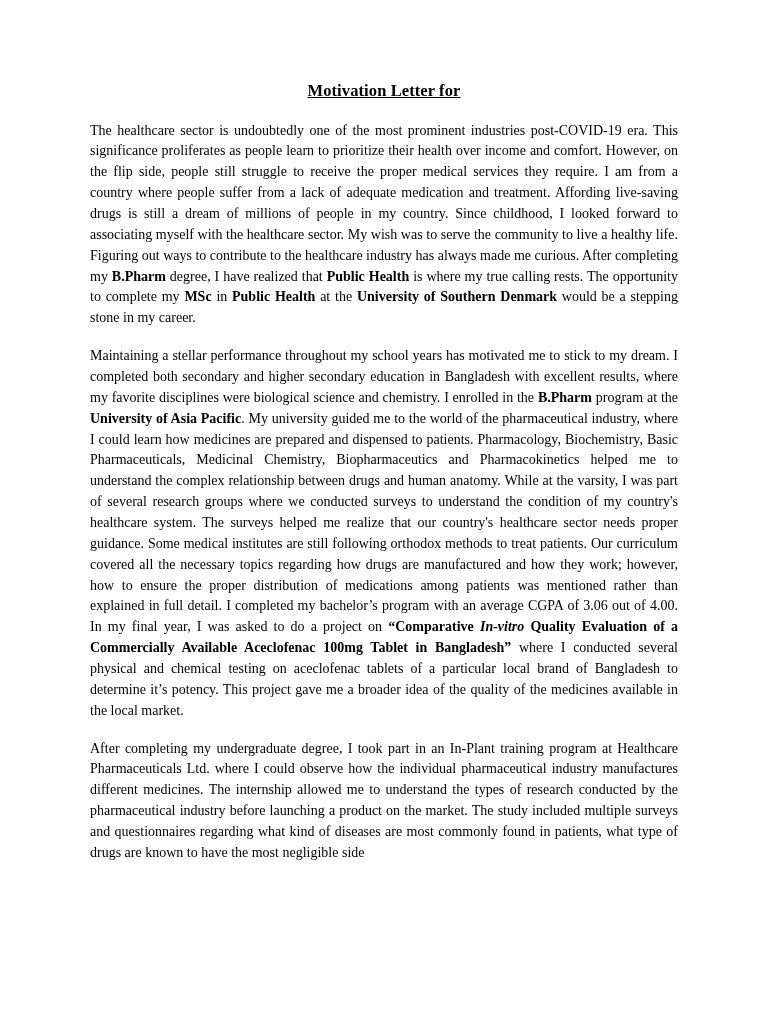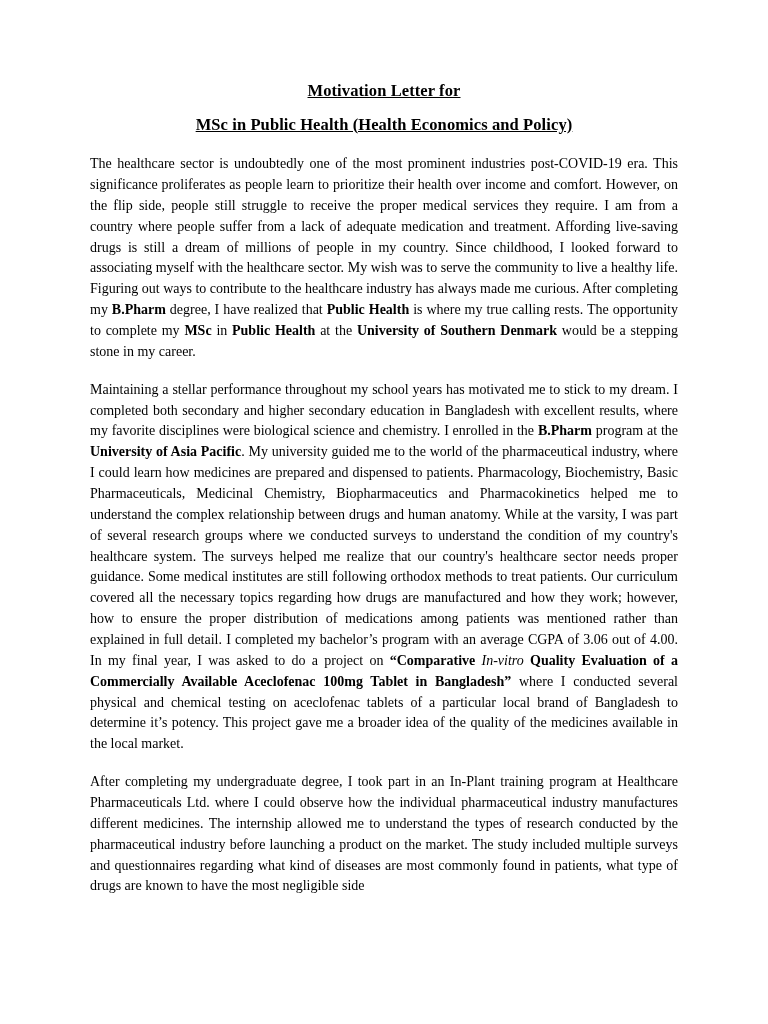--- a/index.html
+++ b/index.html
@@ -40,30 +40,29 @@
     line-height: 1.49;
     text-align: justify;
     text-justify: inter-word;
     margin: 0 0 17px 0;
     hyphens: none;
   }
   p.body-par.first {
     margin-top: 17px;
   }
   .b { font-weight: bold; }
-  .bi { font-weight: normal; font-style: italic; }
+  .bi { font-weight: bold; font-style: italic; }
 </style>
 </head>
 <body>
 
 <div class="page">
 
   <div class="title-block">
     <div class="title-line">Motivation Letter for </div>
-    <div class="title-line second">MSc in Public Health (Health Economics and Policy)</div>
   </div>
 
   <p class="body-par first"><span>The healthcare sector is undoubtedly one of the most prominent industries post-COVID-19 era. This significance proliferates as people learn to prioritize their health over income and comfort. However, on the flip side, people still struggle to receive the proper medical services they require. I am from a country where people suffer from a lack of adequate medication and treatment. Affording live-saving drugs is still a dream of millions of people in my country. Since childhood, I looked forward to associating myself with the healthcare sector. My wish was to serve the community to live a healthy life. Figuring out ways to contribute to the healthcare industry has always made me curious. After completing my </span><span class="b">B.Pharm</span><span> degree, I have realized that </span><span class="b">Public Health</span><span> is where my true calling rests. The opportunity to complete my </span><span class="b">MSc</span><span> in </span><span class="b">Public Health</span><span> at the </span><span class="b">University of Southern Denmark</span><span> would be a stepping stone in my career.</span></p>
 
   <p class="body-par"><span>Maintaining a stellar performance throughout my school years has motivated me to stick to my dream. I completed both secondary and higher secondary education in Bangladesh with excellent results, where my favorite disciplines were biological science and chemistry. I enrolled in the </span><span class="b">B.Pharm</span><span> program at the </span><span class="b">University of Asia Pacific</span><span>. My university guided me to the world of the pharmaceutical industry, where I could learn how medicines are prepared and dispensed to patients. Pharmacology, Biochemistry, Basic Pharmaceuticals, Medicinal Chemistry, Biopharmaceutics and Pharmacokinetics helped me to understand the complex relationship between drugs and human anatomy. While at the varsity, I was part of several research groups where we conducted surveys to understand the condition of my country's healthcare system. The surveys helped me realize that our country's healthcare sector needs proper guidance. Some medical institutes are still following orthodox methods to treat patients. Our curriculum covered all the necessary topics regarding how drugs are manufactured and how they work; however, how to ensure the proper distribution of medications among patients was mentioned rather than explained in full detail. I completed my bachelor’s program with an average CGPA of 3.06 out of 4.00. In my final year, I was asked to do a project on </span><span class="b">“Comparative </span><span class="bi">In-vitro</span><span class="b"> Quality Evaluation of a Commercially Available Aceclofenac 100mg Tablet in Bangladesh”</span><span> where I conducted several physical and chemical testing on aceclofenac tablets of a particular local brand of Bangladesh to determine it’s potency. This project gave me a broader idea of the quality of the medicines available in the local market.</span></p>
 
   <p class="body-par"><span>After completing my undergraduate degree, I took part in an In-Plant training program at Healthcare Pharmaceuticals Ltd. where I could observe how the individual pharmaceutical industry manufactures different medicines. The internship allowed me to understand the types of research conducted by the pharmaceutical industry before launching a product on the market. The study included multiple surveys and questionnaires regarding what kind of diseases are most commonly found in patients, what type of drugs are known to have the most negligible side</span></p>
 
 </div>
 

